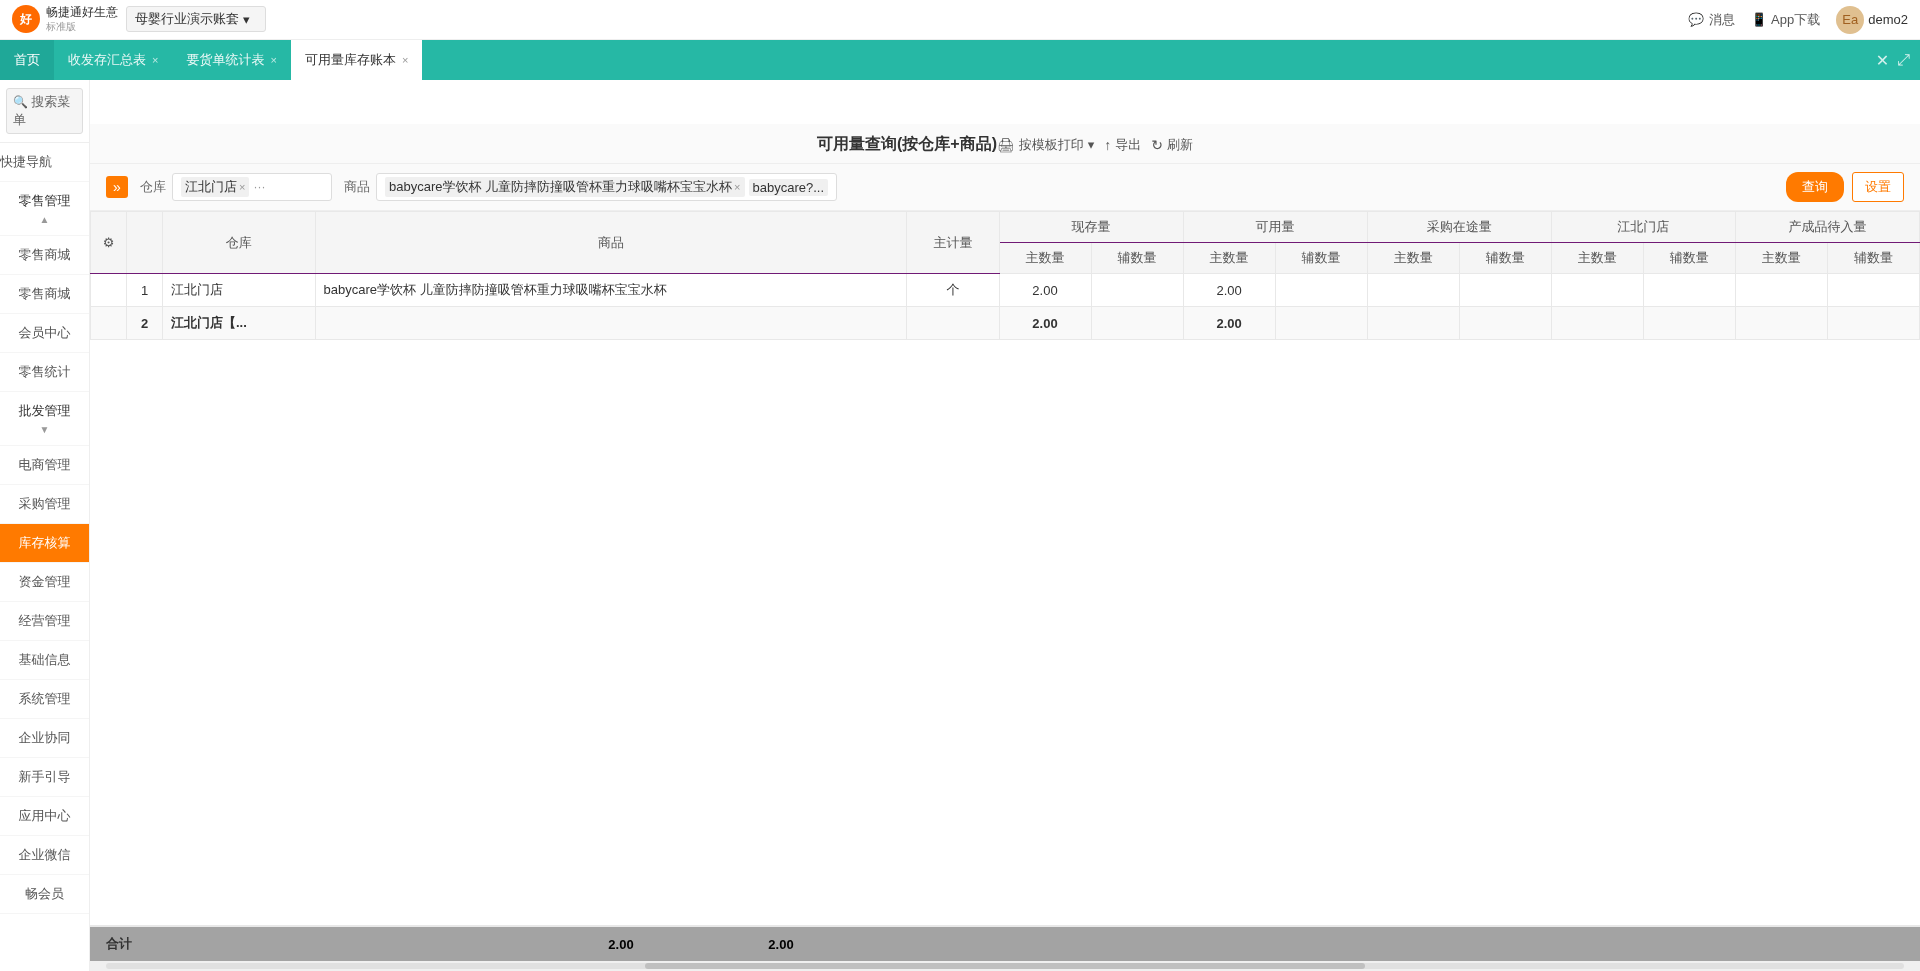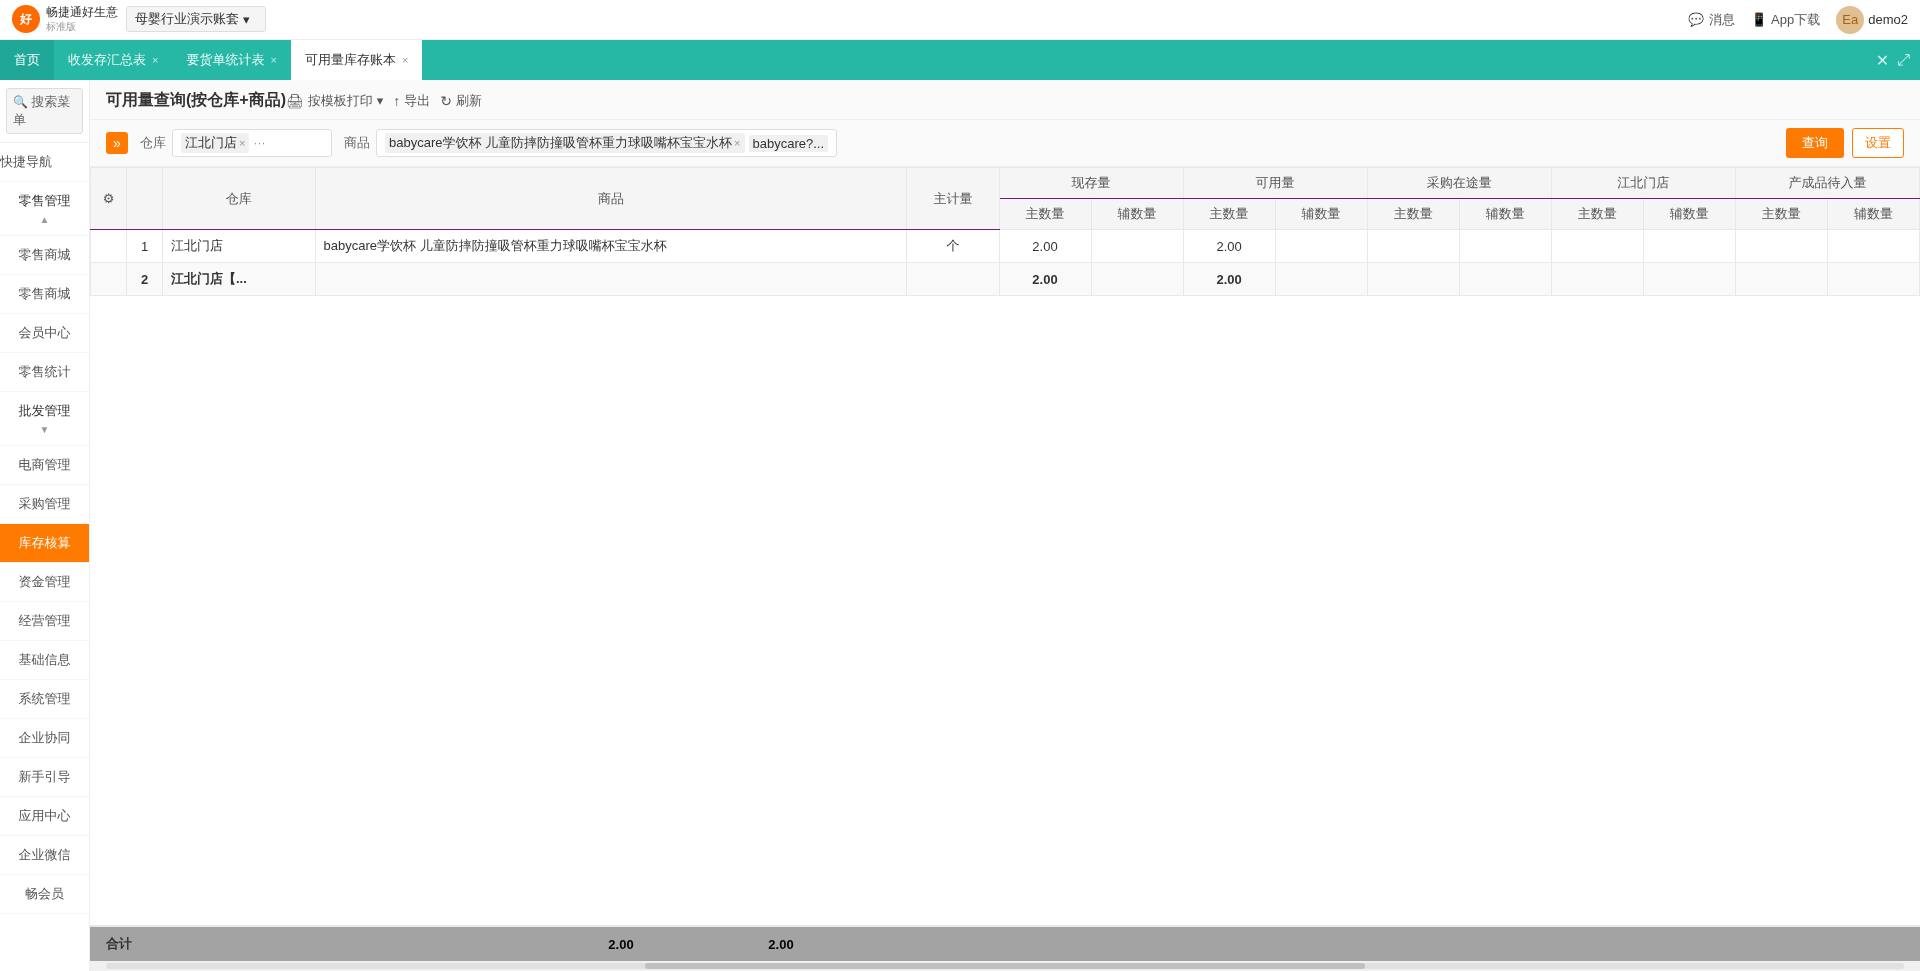--- a/index.html
+++ b/index.html
@@ -209,24 +209,25 @@
       margin: 0;
       display: flex;
       flex-direction: column;
       overflow: hidden;
     }
 
     
     .page-header {
       display: flex;
       align-items: center;
-      justify-content: flex-start;
+      justify-content: center;
       padding: 10px 16px 8px;
       border-bottom: 1px solid #eee;
       background: #fafafa;
+      margin-top: 44px;
     }
     .page-title {
       font-size: 16px;
       font-weight: 600;
       color: #333;
     }
     .page-actions {
       display: flex;
       align-items: center;
       gap: 10px;
@@ -298,21 +299,21 @@
     .filter-more { color: #999; font-size: 12px; cursor: pointer; }
     .filter-right {
       margin-left: auto;
       display: flex;
       gap: 8px;
     }
     .btn-query {
       background: #ff7a00;
       color: white;
       border: none;
-      border-radius: 3px;
+      border-radius: 12px;
       padding: 5px 16px;
       cursor: pointer;
       font-size: 13px;
     }
     .btn-settings {
       background: white;
       color: #ff7a00;
       border: 1px solid #ff7a00;
       border-radius: 3px;
       padding: 5px 12px;

